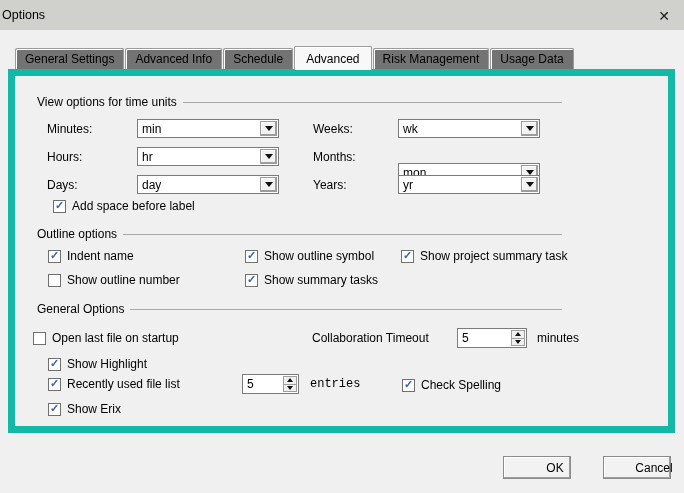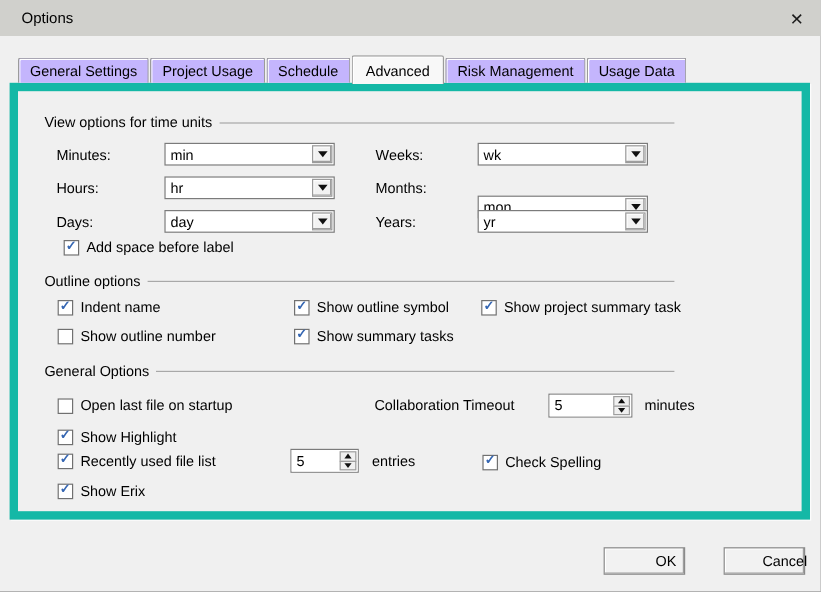--- a/index.html
+++ b/index.html
@@ -4,34 +4,34 @@
 <style>
   * { margin:0; padding:0; box-sizing:border-box; }
   html,body { background:#888; }
   .window {
     position:relative; width:684px; height:493px;
     background:#f0f0f0; overflow:hidden;
     font-family:"Liberation Sans", sans-serif; font-size:12px; color:#000;
   }
   .titlebar {
     position:absolute; left:0; top:0; width:684px; height:30px;
-    background:#d0d0cc; display:flex; align-items:center; padding-left:18px;
+    background:#d0d0cc; display:flex; align-items:center; padding-left:2px;
     font-size:12.5px;
   }
   .close-btn {
     position:absolute; right:10px; top:6px; width:20px; height:20px;
     display:flex; align-items:center; justify-content:center;
     font-size:14px; color:#1a1a1a;
   }
   .tabs {
     position:absolute; left:15px; top:44px; height:26px;
     display:flex; align-items:flex-end; z-index:2;
   }
   .tab {
-    background:#c4b5fd; border:1px solid #9b9b9b; border-bottom:none;
+    background:#737373; border:1px solid #9b9b9b; border-bottom:none;
     border-radius:2px 2px 0 0; padding:3px 9px 3px; margin-right:1px;
     margin-bottom:1px; white-space:nowrap;
     box-shadow: inset 1px 1px 0 #ffffff;
   }
   .tab.selected {
     background:#f8f8f8; padding:5px 11px 4px; margin-bottom:0; z-index:3;
   }
   .panel {
     position:absolute; left:8px; top:69px; width:667px; height:364px;
     border:7px solid #14b8a6; background:#f0f0f0;
@@ -113,21 +113,21 @@
 
   <div class="titlebar">
     <span>Options</span>
     <span class="close-btn">
         <span>✕</span>
       </span>
   </div>
 
   <div class="tabs">
     <div class="tab"><span>General Settings</span></div>
-    <div class="tab"><span>Project Usage</span></div>
+    <div class="tab"><span>Advanced Info</span></div>
     <div class="tab"><span>Schedule</span></div>
     <div class="tab selected"><span>Advanced</span></div>
     <div class="tab"><span>Risk Management</span></div>
     <div class="tab"><span>Usage Data</span></div>
   </div>
 
   <div class="panel">
 
     <div class="gtitle" style="top:19px;">
       <span>View options for time units</span>
@@ -220,21 +220,21 @@
           <span class="mark">✓</span>
         </span>
       <span>Show summary tasks</span>
     </div>
 
     <div class="gtitle" style="top:226px;">
       <span>General Options</span>
       <span class="gline"></span>
     </div>
 
-    <div class="chk" style="left:33px; top:255px;">
+    <div class="chk" style="left:18px; top:255px;">
       <span class="cb">
           <span class="mark"></span>
         </span>
       <span>Open last file on startup</span>
     </div>
     <div class="flabel" style="left:297px; top:252px;">Collaboration Timeout</div>
     <div class="spinner" style="left:442px; top:252px; width:70px;">
       <input value="5" style="">
       <span class="spin">
         <div>
@@ -264,21 +264,21 @@
       <input value="5" style="">
       <span class="spin">
         <div>
             <span class="tri-up-sm"></span>
           </div>
         <div>
             <span class="tri-down-sm"></span>
           </div>
       </span>
     </div>
-    <div class="flabel" style="left:295px; top:298px;">entries</div>
+    <div class="flabel" style="left:295px; top:298px;font-family:Liberation Mono, monospace;">entries</div>
     <div class="chk" style="left:387px; top:302px;">
       <span class="cb checked">
           <span class="mark">✓</span>
         </span>
       <span>Check Spelling</span>
     </div>
 
     <div class="chk" style="left:33px; top:326px;">
       <span class="cb checked">
           <span class="mark">✓</span>

